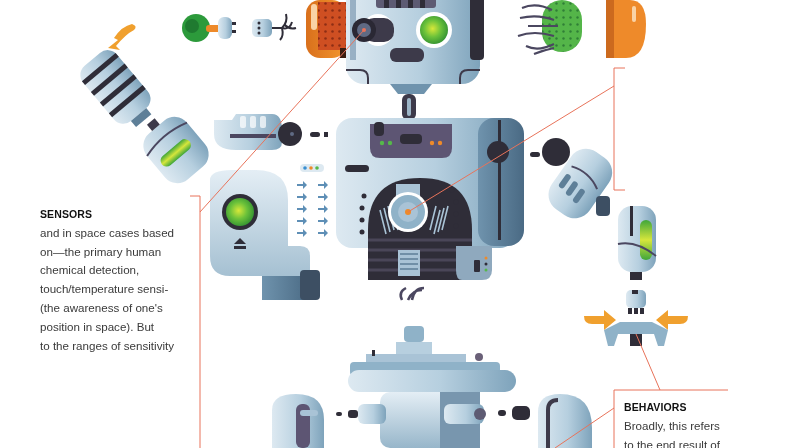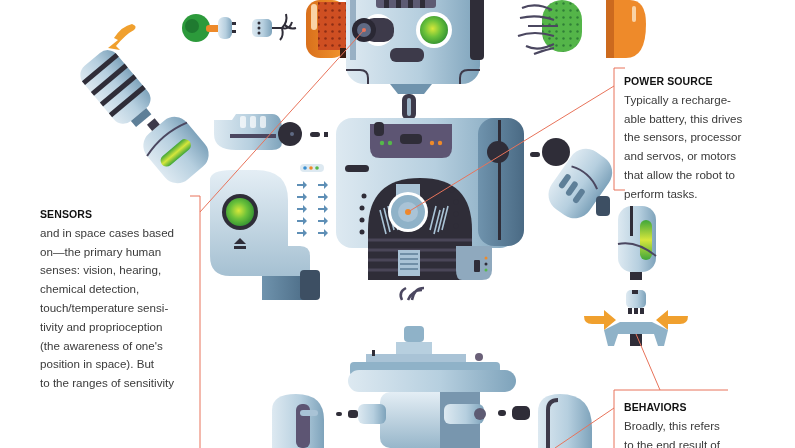--- a/index.html
+++ b/index.html
@@ -294,39 +294,28 @@
     <path d="M728 390 L614 390 L614 448"></path>
     <line x1="614" y1="408" x2="555" y2="448"></line>
     <line x1="636" y1="334" x2="660" y2="390"></line>
   </g>
 </svg>
 
 <div id="sensors" class="caption">
   <span class="title">SENSORS</span>
   <span class="body">and in space cases based</span>
   <span class="body">on—the primary human</span>
-  <span class="body">senses: vision, hearing,</span>
   <span class="body">chemical detection,</span>
   <span class="body">touch/temperature sensi-</span>
-  <span class="body">tivity and proprioception</span>
   <span class="body">(the awareness of one's</span>
   <span class="body">position in space). But</span>
   <span class="body">to the ranges of sensitivity</span>
 
 </div>
 
-<div id="power" class="caption">
-  <span class="title">POWER SOURCE</span>
-  <span class="body">Typically a recharge-</span>
-  <span class="body">able battery, this drives</span>
-  <span class="body">the sensors, processor</span>
-  <span class="body">and servos, or motors</span>
-  <span class="body">that allow the robot to</span>
-  <span class="body">perform tasks.</span>
-</div>
 
 <div id="behaviors" class="caption">
   <span class="title">BEHAVIORS</span>
   <span class="body">Broadly, this refers</span>
   <span class="body">to the end result of</span>
 </div>
 
 </div>
 
 </body></html>

